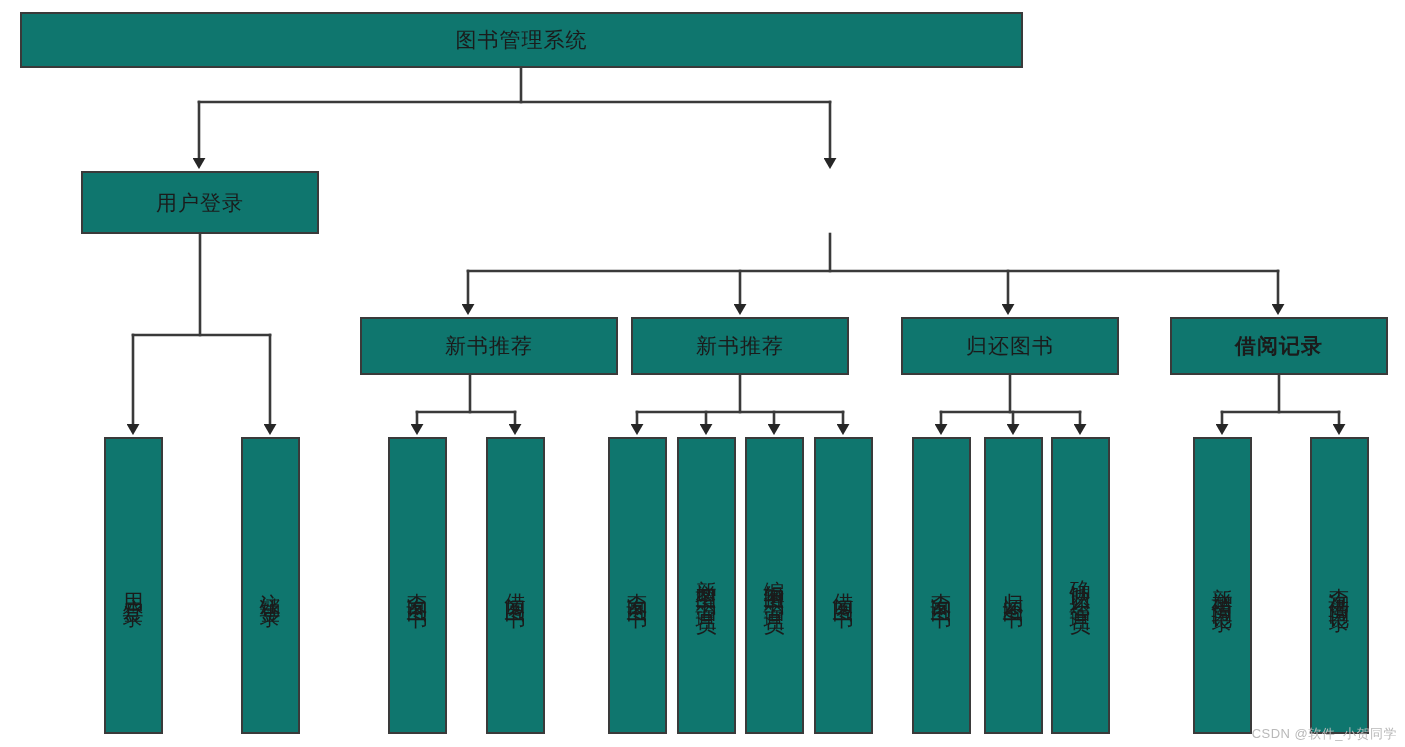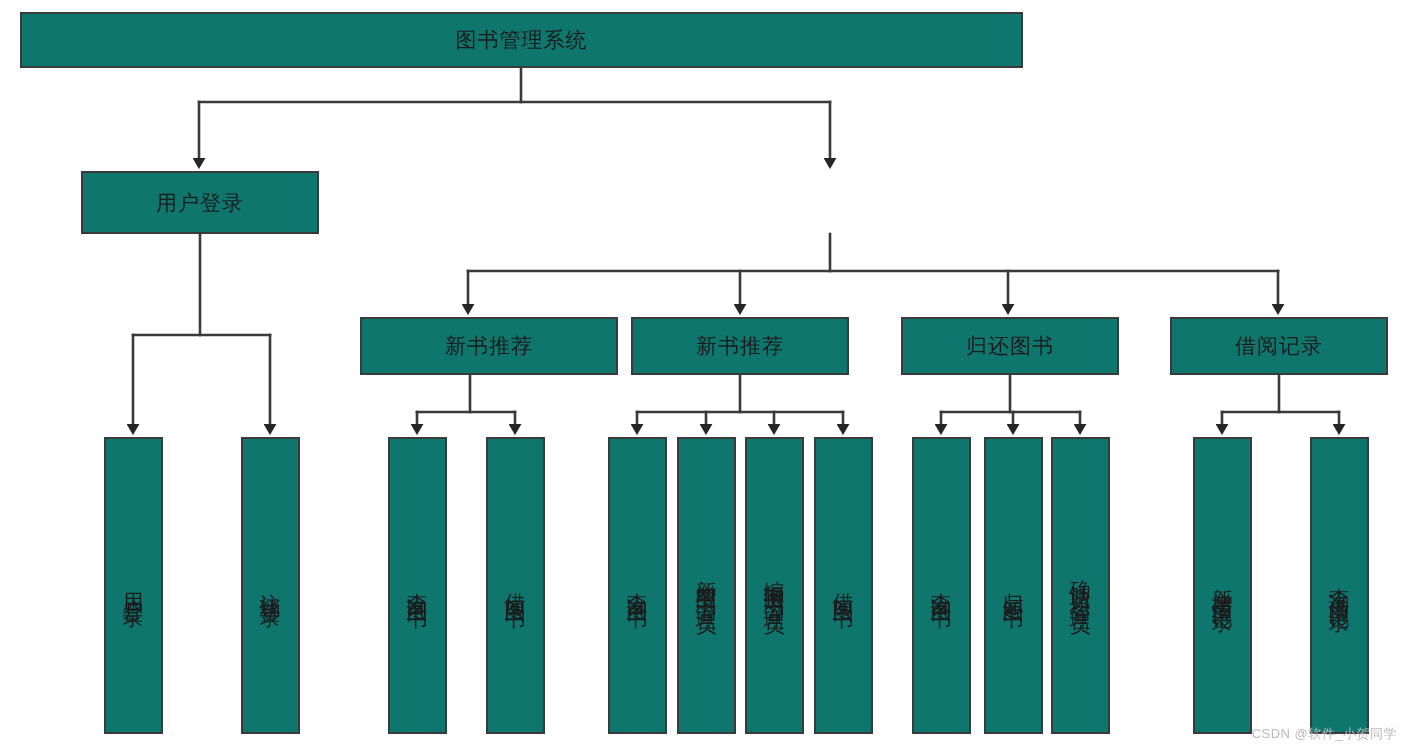--- a/index.html
+++ b/index.html
@@ -119,21 +119,21 @@
 
   <div class="node h" id="n-l2-0" style="left: 360px; top: 317px; width: 258px; height: 58px;">
     <span class="hlabel">新书推荐</span>
   </div>
   <div class="node h" id="n-l2-1" style="left: 631px; top: 317px; width: 218px; height: 58px;">
     <span class="hlabel">新书推荐</span>
   </div>
   <div class="node h" id="n-l2-2" style="left: 901px; top: 317px; width: 218px; height: 58px;">
     <span class="hlabel">归还图书</span>
   </div>
-  <div class="node h" id="n-l2-3" style="left: 1170px; top: 317px; width: 218px; height: 58px;">
+  <div class="node h" id="n-l2-3" style="left: 1170px; top: 317px; width: 218px; height: 58px; font-weight: bold;">
     <span class="hlabel">借阅记录</span>
   </div>
 
   <div class="node v" id="n-lf-0" style="left: 104px; top: 437px; width: 59px; height: 297px;">
     <span class="vlabel">用户登录</span>
   </div>
   <div class="node v" id="n-lf-1" style="left: 241px; top: 437px; width: 59px; height: 297px;">
     <span class="vlabel">注销登录</span>
   </div>
   <div class="node v" id="n-lf-2" style="left: 388px; top: 437px; width: 59px; height: 297px;">

